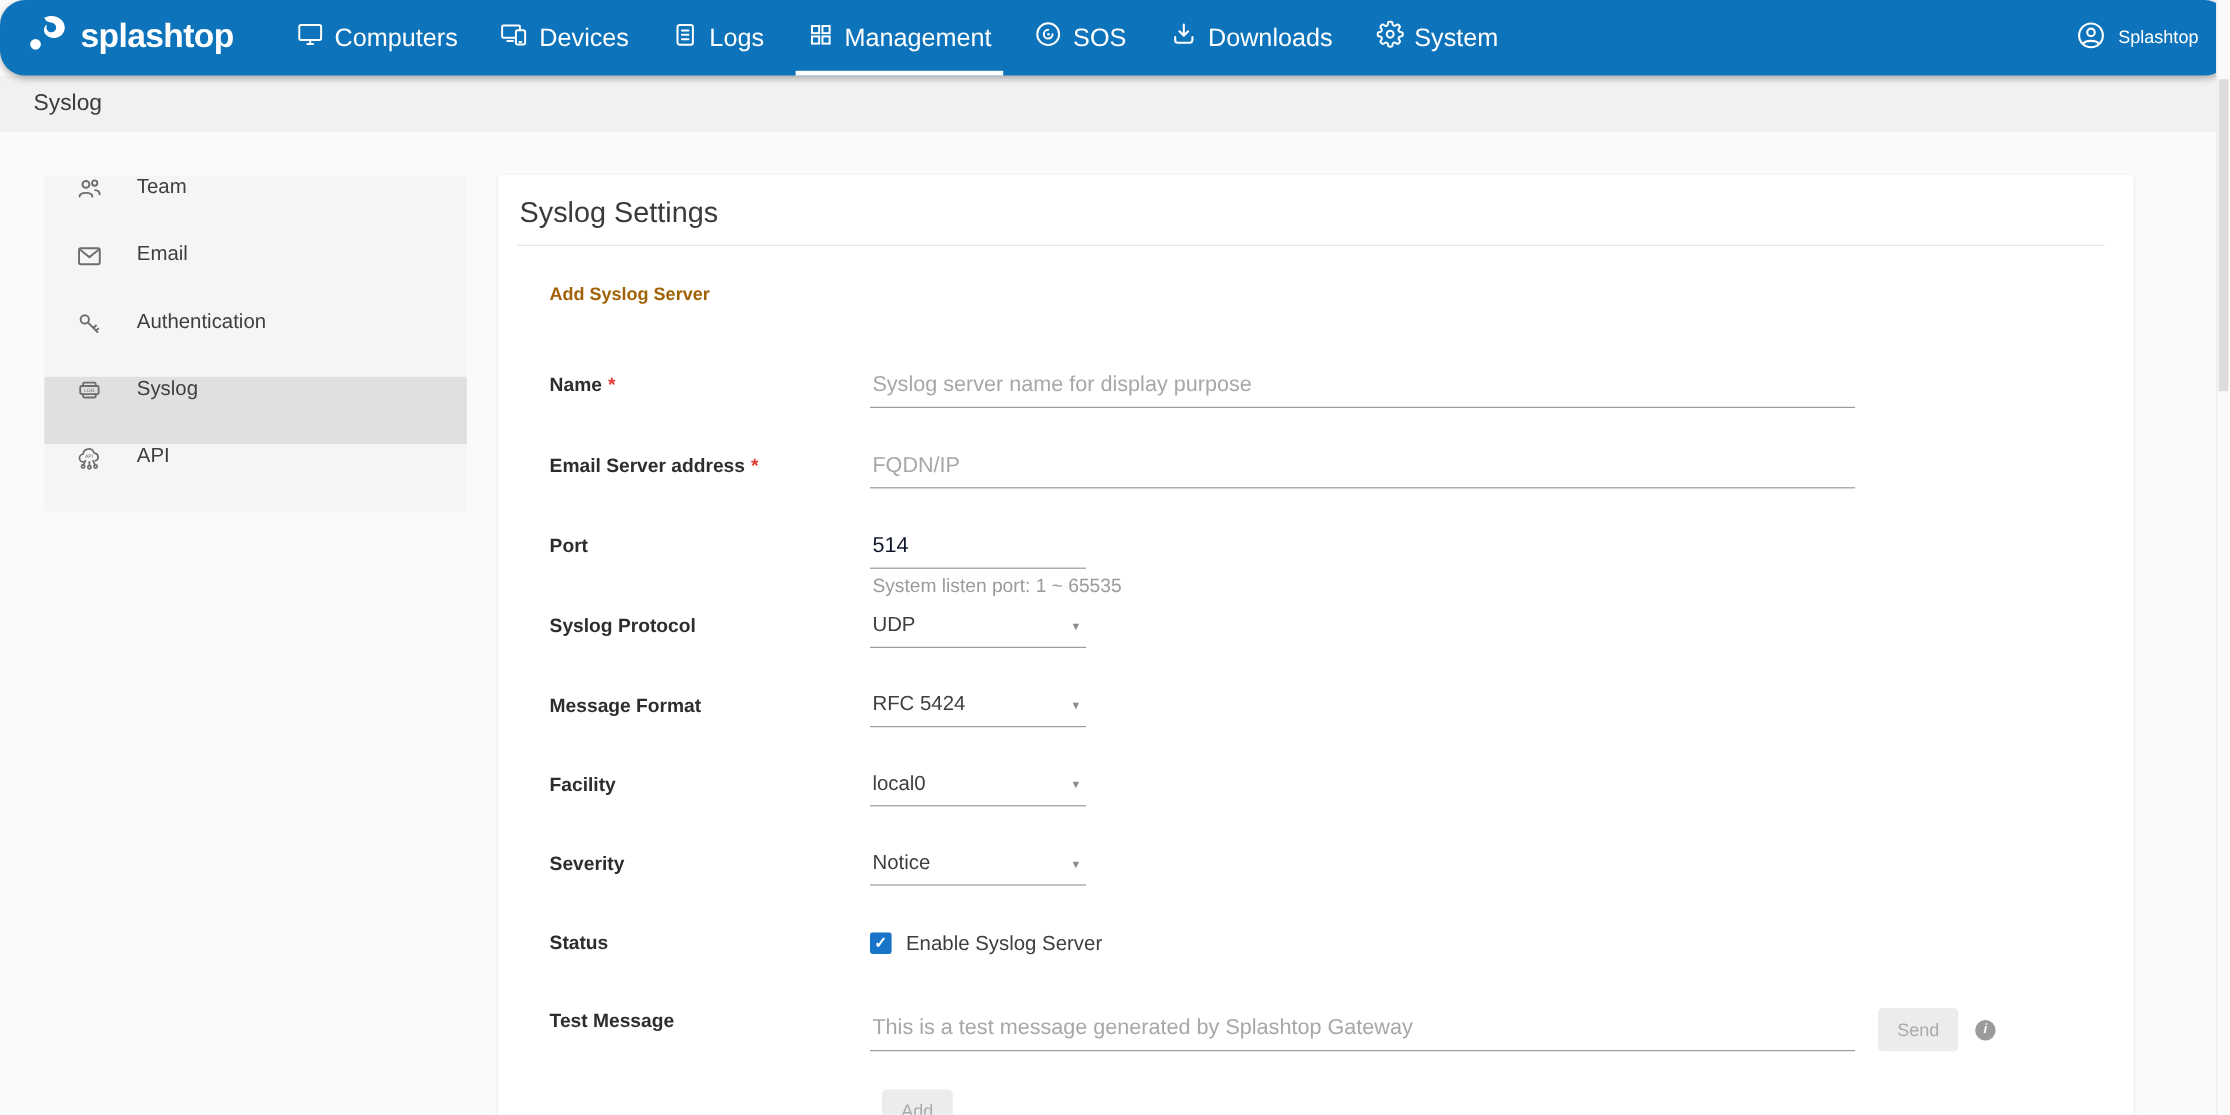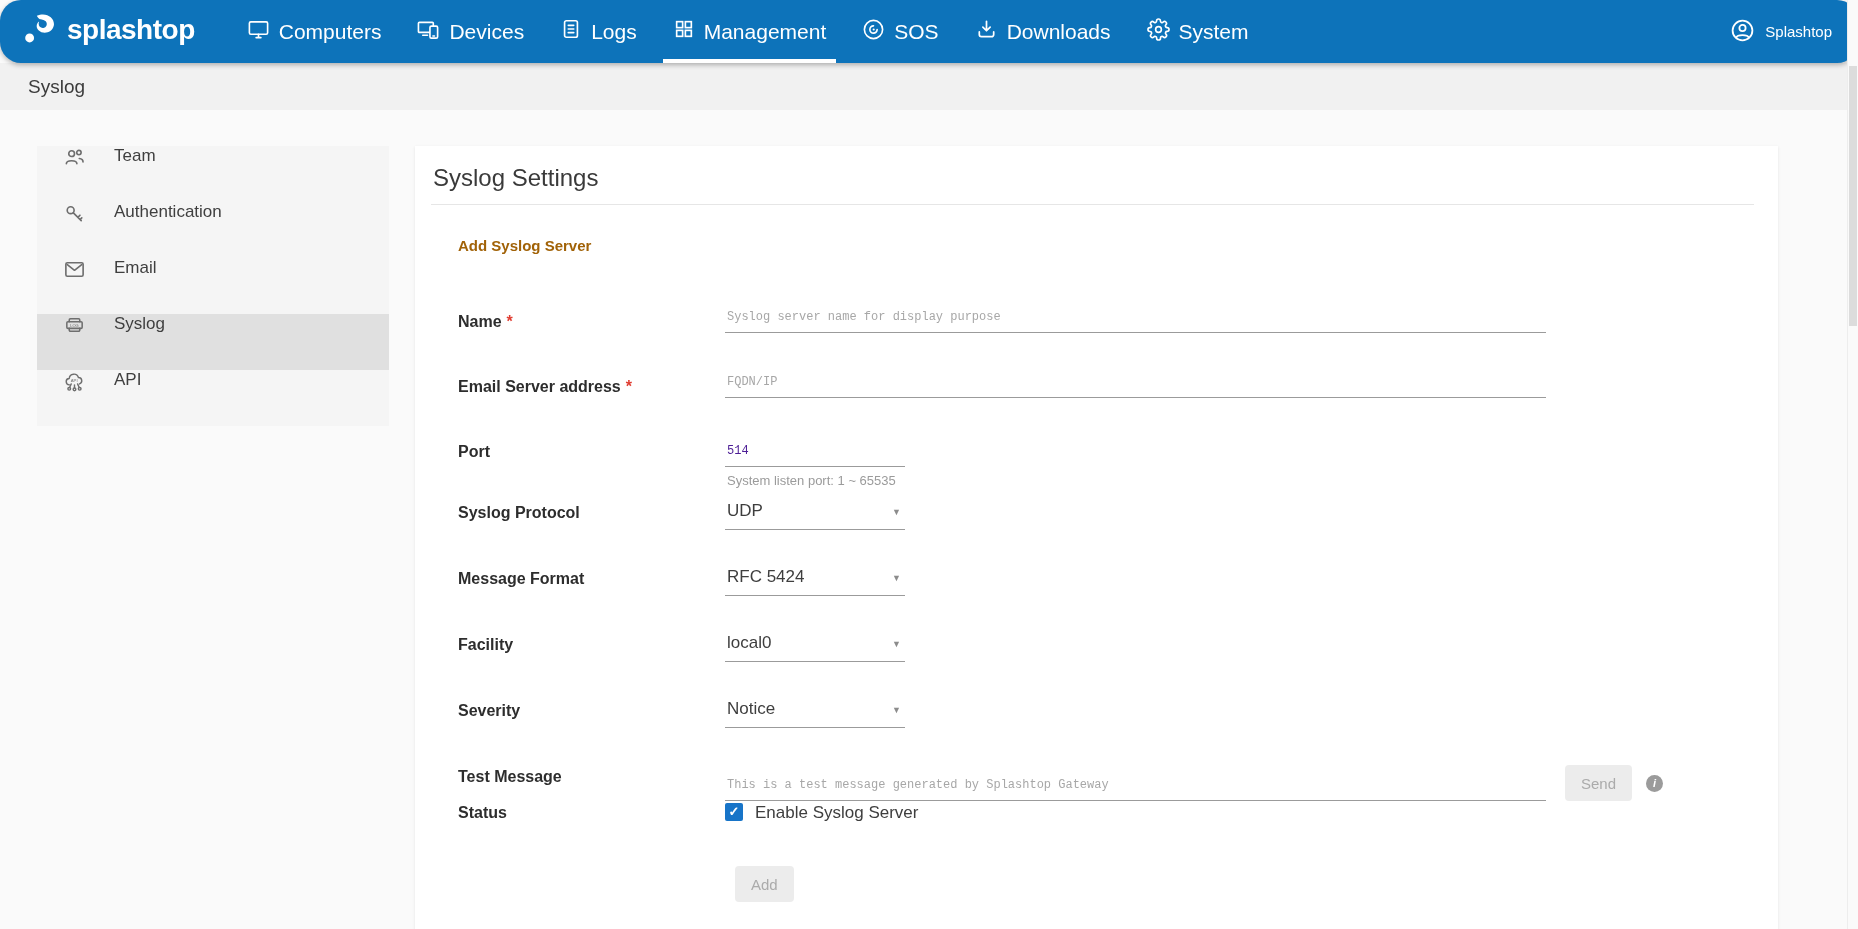--- a/index.html
+++ b/index.html
@@ -64,28 +64,28 @@
   .form { margin:56px 0 0 27px; }
   .form-row { display:flex; align-items:flex-start; margin-bottom:37px; min-height:28px; }
   .form-label {
     width:267px; flex:0 0 auto; font-size:16px; font-weight:600; color:#2d2d2d;
     padding-top:3px;
   }
   .req { color:#e03c31; margin-left:5px; font-weight:700; }
 
   .u-input {
     border:none; border-bottom:1px solid #9b9b9b; background:transparent;
-    font-family:Liberation Mono, monospace; font-size:12px; color:#4c1d95;
+    font-family:Liberation Sans, sans-serif; font-size:18px; color:#0f172a;
     padding:0 2px 8px 2px; outline:none; border-radius:0;
   }
   .u-input::placeholder { color:#a7a7a7; opacity:1; }
   .long  { width:821px; }
   .short { width:180px; }
 
-  .helper { font-size:13px; color:#9b9b9b; margin-top:6px; padding-left:2px; }
+  .helper { font-size:16px; color:#9b9b9b; margin-top:6px; padding-left:2px;text-align:right; }
 
   .select {
     width:180px; border-bottom:1px solid #9b9b9b;
     display:flex; justify-content:space-between; align-items:flex-start;
     padding:0 4px 8px 2px; cursor:pointer;text-align:right;
   }
   .select-value { font-size:17px; color:#3e3e3e; }
   .caret { font-size:9px; color:#8c8c8c; padding-top:6px; }
 
   .checkbox {
@@ -227,34 +227,34 @@
             <path d="M3.5 18.5c0-4.2 11-4.2 11 0"></path>
           <circle cx="16.6" cy="6.8" r="2.3"></circle>
             <path d="M17 13c2.4.3 3.9 1.7 3.9 3.6"></path>
         </svg>
       </span>
       <span>Team</span>
     </div>
     <div class="side-item">
       <span>
         <svg width="23" height="23" viewBox="0 0 24 24" fill="none" stroke="currentColor" stroke-width="1.7" stroke-linecap="round" stroke-linejoin="round">
+          <rect x="3" y="5" width="18" height="14" rx="1.5"></rect>
+            <path d="m4.5 6.8 7.5 6 7.5-6"></path>
+        </svg>
+      </span>
+      <span>Email</span>
+    </div>
+    <div class="side-item">
+      <span>
+        <svg width="23" height="23" viewBox="0 0 24 24" fill="none" stroke="currentColor" stroke-width="1.7" stroke-linecap="round" stroke-linejoin="round">
           <circle cx="8" cy="8.5" r="3.6"></circle>
             <path d="M10.8 11.3 19 19.5M15.5 16l2.2-2.2M17.8 18.3l1.8-1.8"></path>
         </svg>
       </span>
       <span>Authentication</span>
-    </div>
-    <div class="side-item">
-      <span>
-        <svg width="23" height="23" viewBox="0 0 24 24" fill="none" stroke="currentColor" stroke-width="1.7" stroke-linecap="round" stroke-linejoin="round">
-          <rect x="3" y="5" width="18" height="14" rx="1.5"></rect>
-            <path d="m4.5 6.8 7.5 6 7.5-6"></path>
-        </svg>
-      </span>
-      <span>Email</span>
     </div>
     <div class="side-item selected">
       <span>
         <svg width="23" height="23" viewBox="0 0 24 24" fill="none" stroke="currentColor" stroke-width="1.6" stroke-linecap="round" stroke-linejoin="round">
           <path d="M6.5 8V6.2A1.2 1.2 0 0 1 7.7 5h8.6a1.2 1.2 0 0 1 1.2 1.2V8"></path>
           <rect x="4" y="8" width="16" height="7" rx="1.2"></rect>
           <path d="M6.5 15v1.8A1.2 1.2 0 0 0 7.7 18h8.6a1.2 1.2 0 0 0 1.2-1.2V15"></path>
           <text x="12" y="13.3" font-size="4.2" text-anchor="middle" fill="currentColor" stroke="none" font-family="Liberation Sans, sans-serif">LOG</text>
         </svg>
       </span>
@@ -328,35 +328,35 @@
       </div>
 
       <div class="form-row">
         <div class="form-label">Severity</div>
         <div class="select">
           <span class="select-value">Notice</span>
           <span class="caret">▼</span>
         </div>
       </div>
 
+      <div class="form-row">
+        <div class="form-label">Status</div>
+        <span class="checkbox">✓</span>
+        <span class="cb-label">Enable Syslog Server</span>
+      </div>
+
       <div class="form-row" style="margin-bottom:0;">
         <div class="form-label">Test Message</div>
         <div class="test-right">
           <input class="u-input long" type="text" placeholder="This is a test message generated by Splashtop Gateway" style="">
           <button class="btn disabled send-btn" disabled="">Send</button>
           <span class="info-icon">i</span>
         </div>
       </div>
 
-      <div class="form-row">
-        <div class="form-label">Status</div>
-        <span class="checkbox">✓</span>
-        <span class="cb-label">Enable Syslog Server</span>
-      </div>
-
       <div class="add-row">
         <button class="btn disabled" disabled="">Add</button>
       </div>
 
     </div>
   </main>
 </div>
 
 <div class="scrollbar">
   <div class="scroll-thumb"></div>

